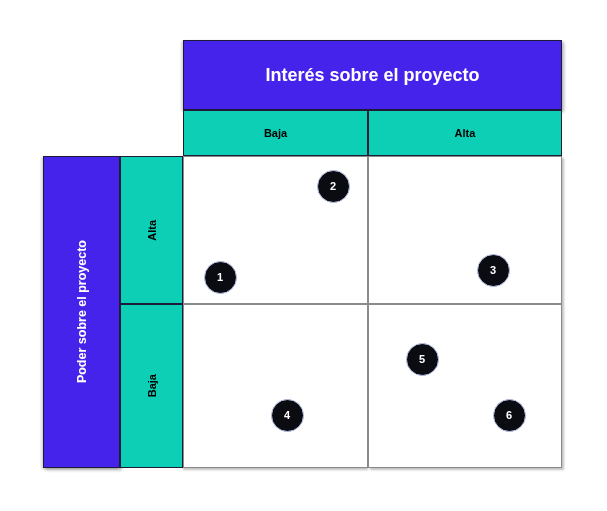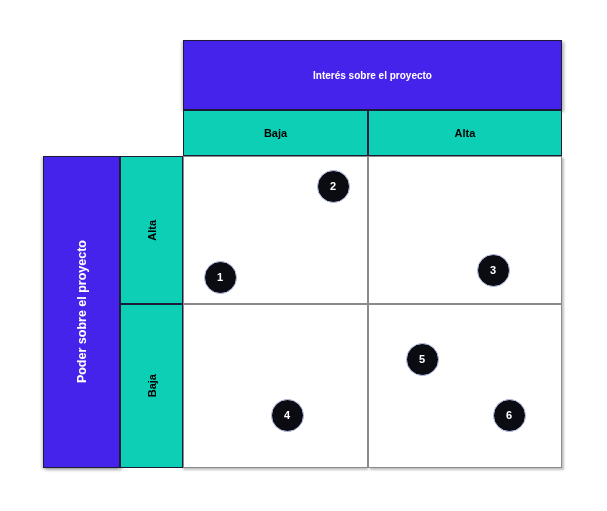--- a/index.html
+++ b/index.html
@@ -21,21 +21,21 @@
   .block{
     position:absolute;
     box-sizing:border-box;
     display:flex;align-items:center;justify-content:center;
   }
   .top-header{
     left:183px;top:40px;width:379px;height:70px;
     background:var(--purple);
     border:1px solid var(--dark-edge);
     box-shadow:2px 2px 3px rgba(0,0,0,0.30), -2px 1px 2px rgba(0,0,0,0.15);
-    color:#ffffff;font-size:10px;font-weight:bold;
+    color:#ffffff;font-size:18px;font-weight:bold;
     z-index:2;
   }
   .col-head{
     top:110px;height:46px;
     background:var(--teal);
     border:1px solid var(--dark-edge);
     color:#000000;font-size:11px;font-weight:bold;
     z-index:2;
   }
   .col-baja{left:183px;width:185px;}

